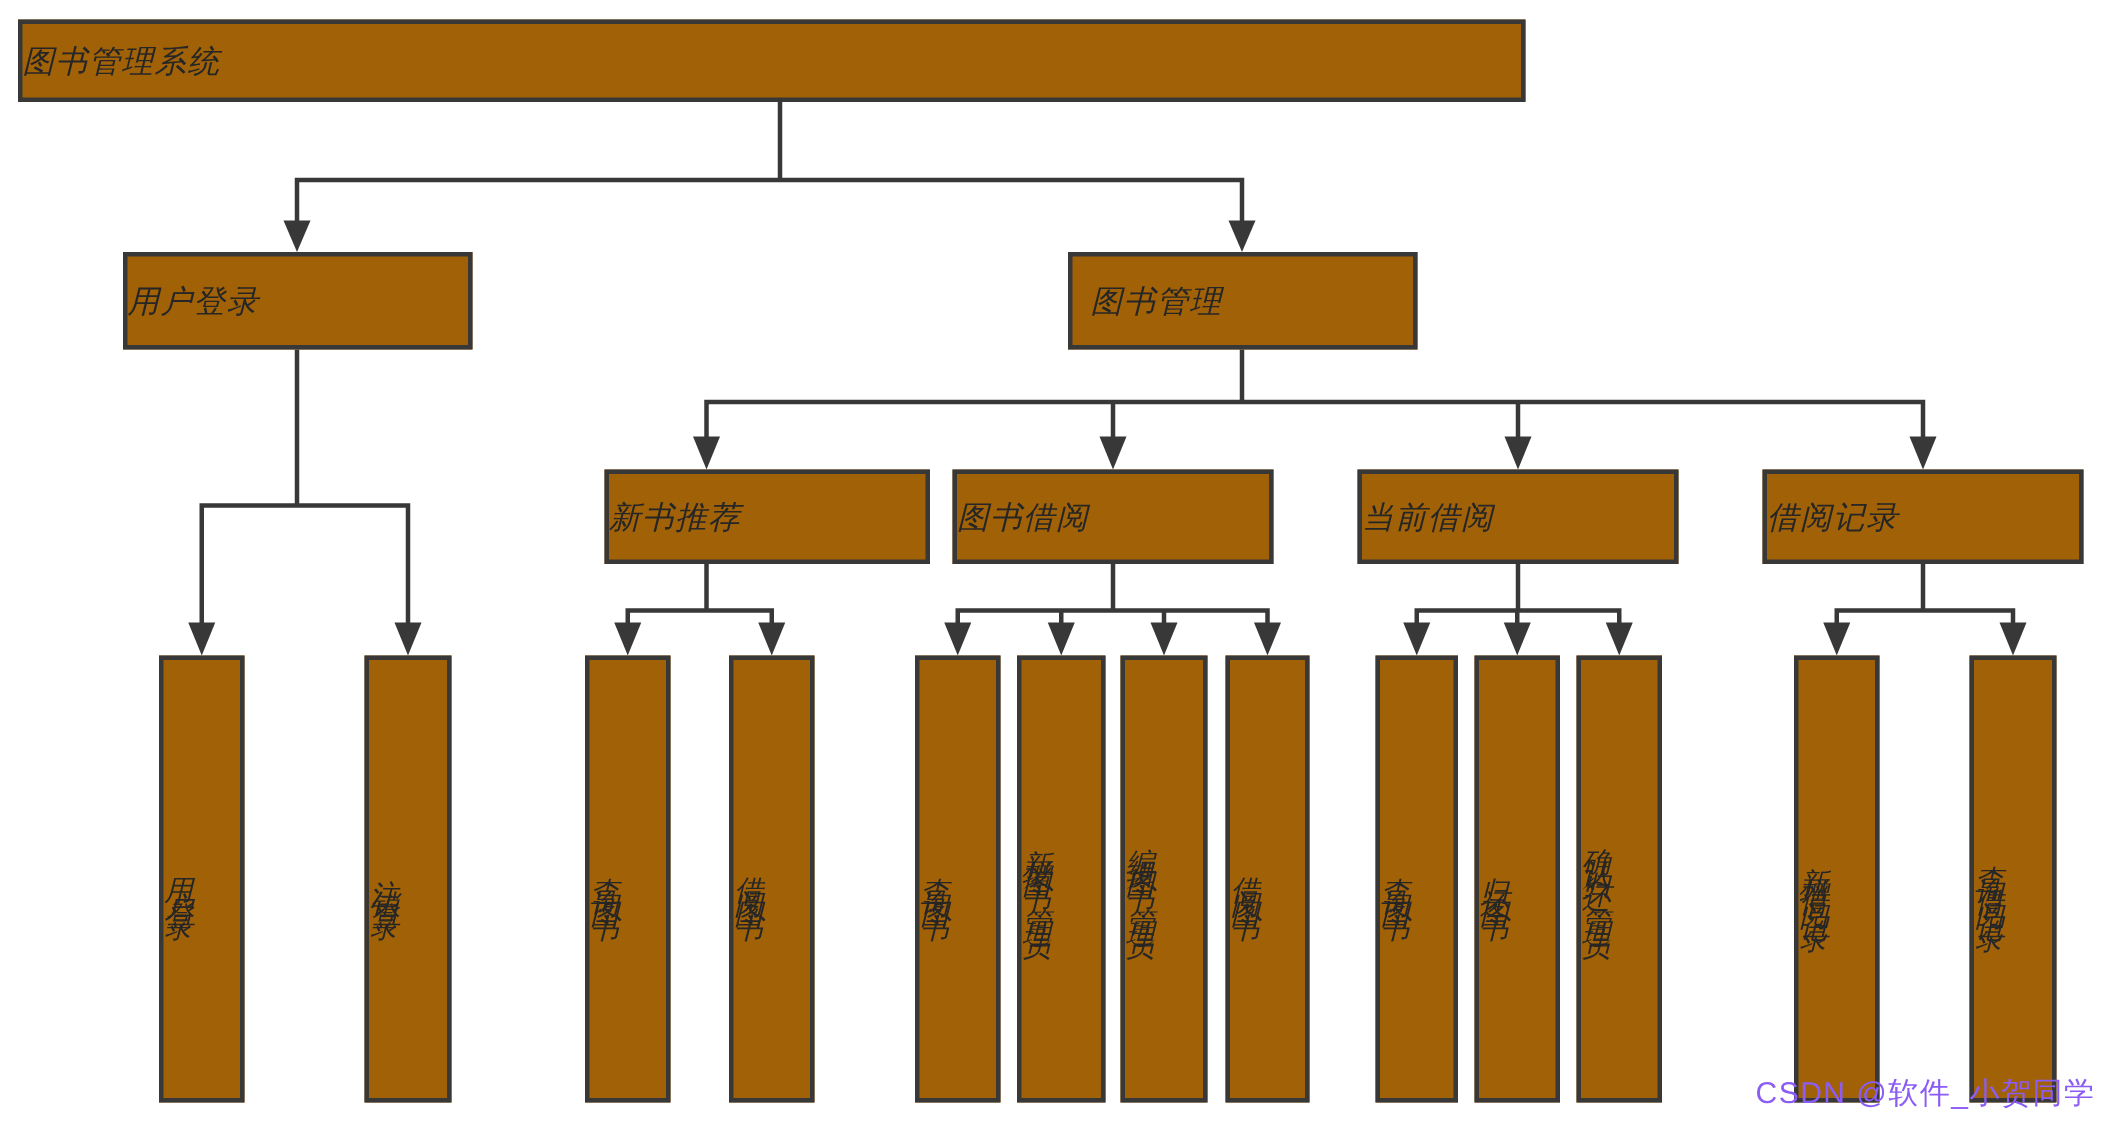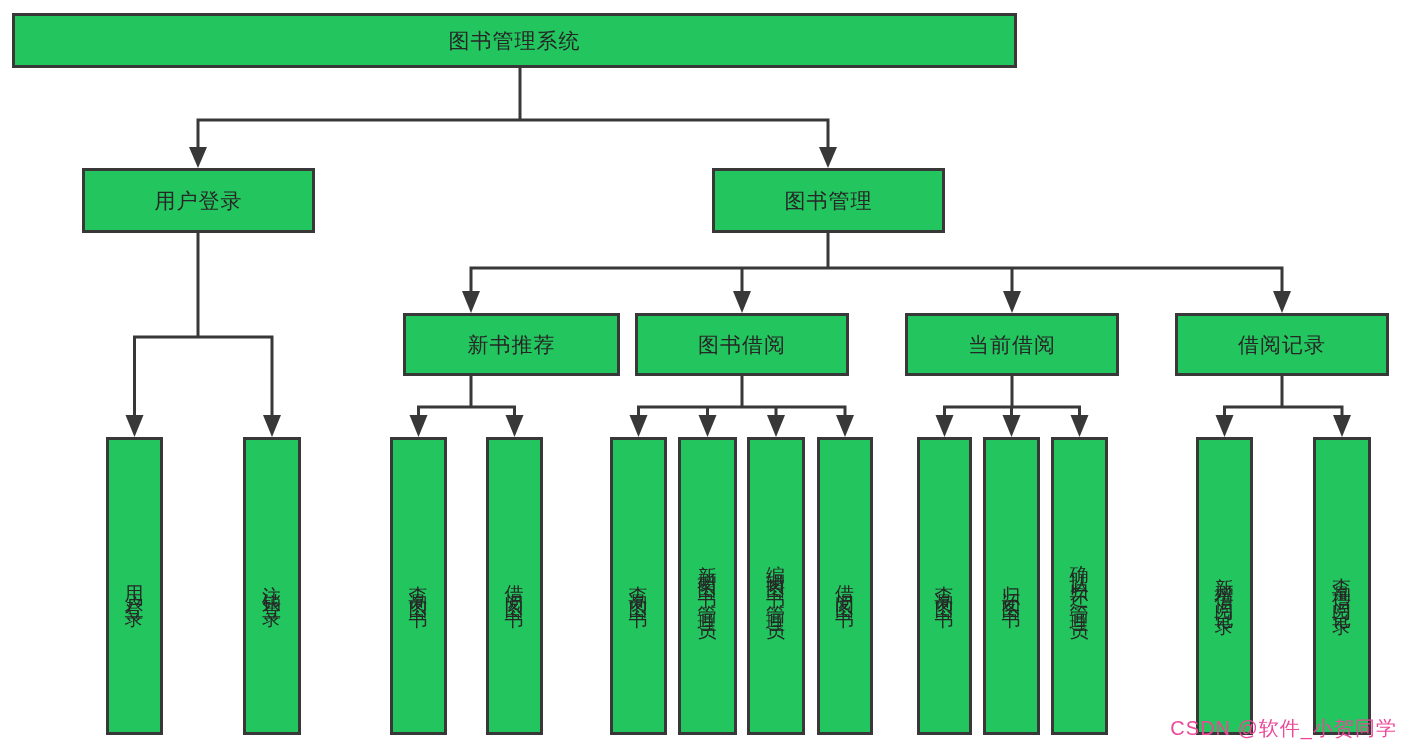--- a/index.html
+++ b/index.html
@@ -5,32 +5,32 @@
   html,body{margin:0;padding:0;}
   body{
     width:1405px;height:747px;position:relative;overflow:hidden;
     background:#ffffff;
     font-family:"Liberation Sans","DejaVu Sans",sans-serif;
   }
   .stage{position:absolute;left:0;top:0;width:1405px;height:747px;}
   svg.wires{position:absolute;left:0;top:0;z-index:1;}
   .node{
     position:absolute;box-sizing:border-box;z-index:2;
-    border:3px solid #383838;background:#22c55e;color:#262626;
-    display:flex;align-items:center;justify-content:center;
+    border:3px solid #383838;background:#a16207;color:#262626;
+    display:flex;align-items:center;justify-content:flex-start;font-style:italic;
   }
   .hbox{font-size:21px;letter-spacing:1px;}
   .vbox{font-size:19px;}
   .vtext{
     writing-mode:vertical-rl;text-orientation:mixed;
     letter-spacing:8px;line-height:1;white-space:nowrap;
   }
   .watermark{
     position:absolute;right:8px;bottom:5px;z-index:3;
-    font-size:20px;color:#ec4899;letter-spacing:1px;
+    font-size:20px;color:#8b5cf6;letter-spacing:1px;
   }
 </style>
 </head>
 <body>
 
 <div class="stage">
 
   <svg class="wires" width="1405" height="747" viewBox="0 0 1405 747">
     <g stroke="#383838" stroke-width="3" fill="none">
 
@@ -74,21 +74,21 @@
     </g>
   </svg>
 
   <div class="node hbox" style="left:12px;top:13px;width:1005px;height:55px;">
     <span>图书管理系统</span>
   </div>
 
   <div class="node hbox" style="left:82px;top:168px;width:233px;height:65px;">
     <span>用户登录</span>
   </div>
-  <div class="node hbox" style="left:712px;top:168px;width:233px;height:65px;">
+  <div class="node hbox" style="left:712px;top:168px;width:233px;height:65px;padding-left:12px;">
     <span>图书管理</span>
   </div>
 
   <div class="node hbox" style="left:363px;top:313px;width:217px;height:63px;margin-left:40px;">
     <span>新书推荐</span>
   </div>
   <div class="node hbox" style="left:905px;top:313px;width:214px;height:63px;">
     <span>当前借阅</span>
   </div>
   <div class="node hbox" style="left:635px;top:313px;width:214px;height:63px;">

